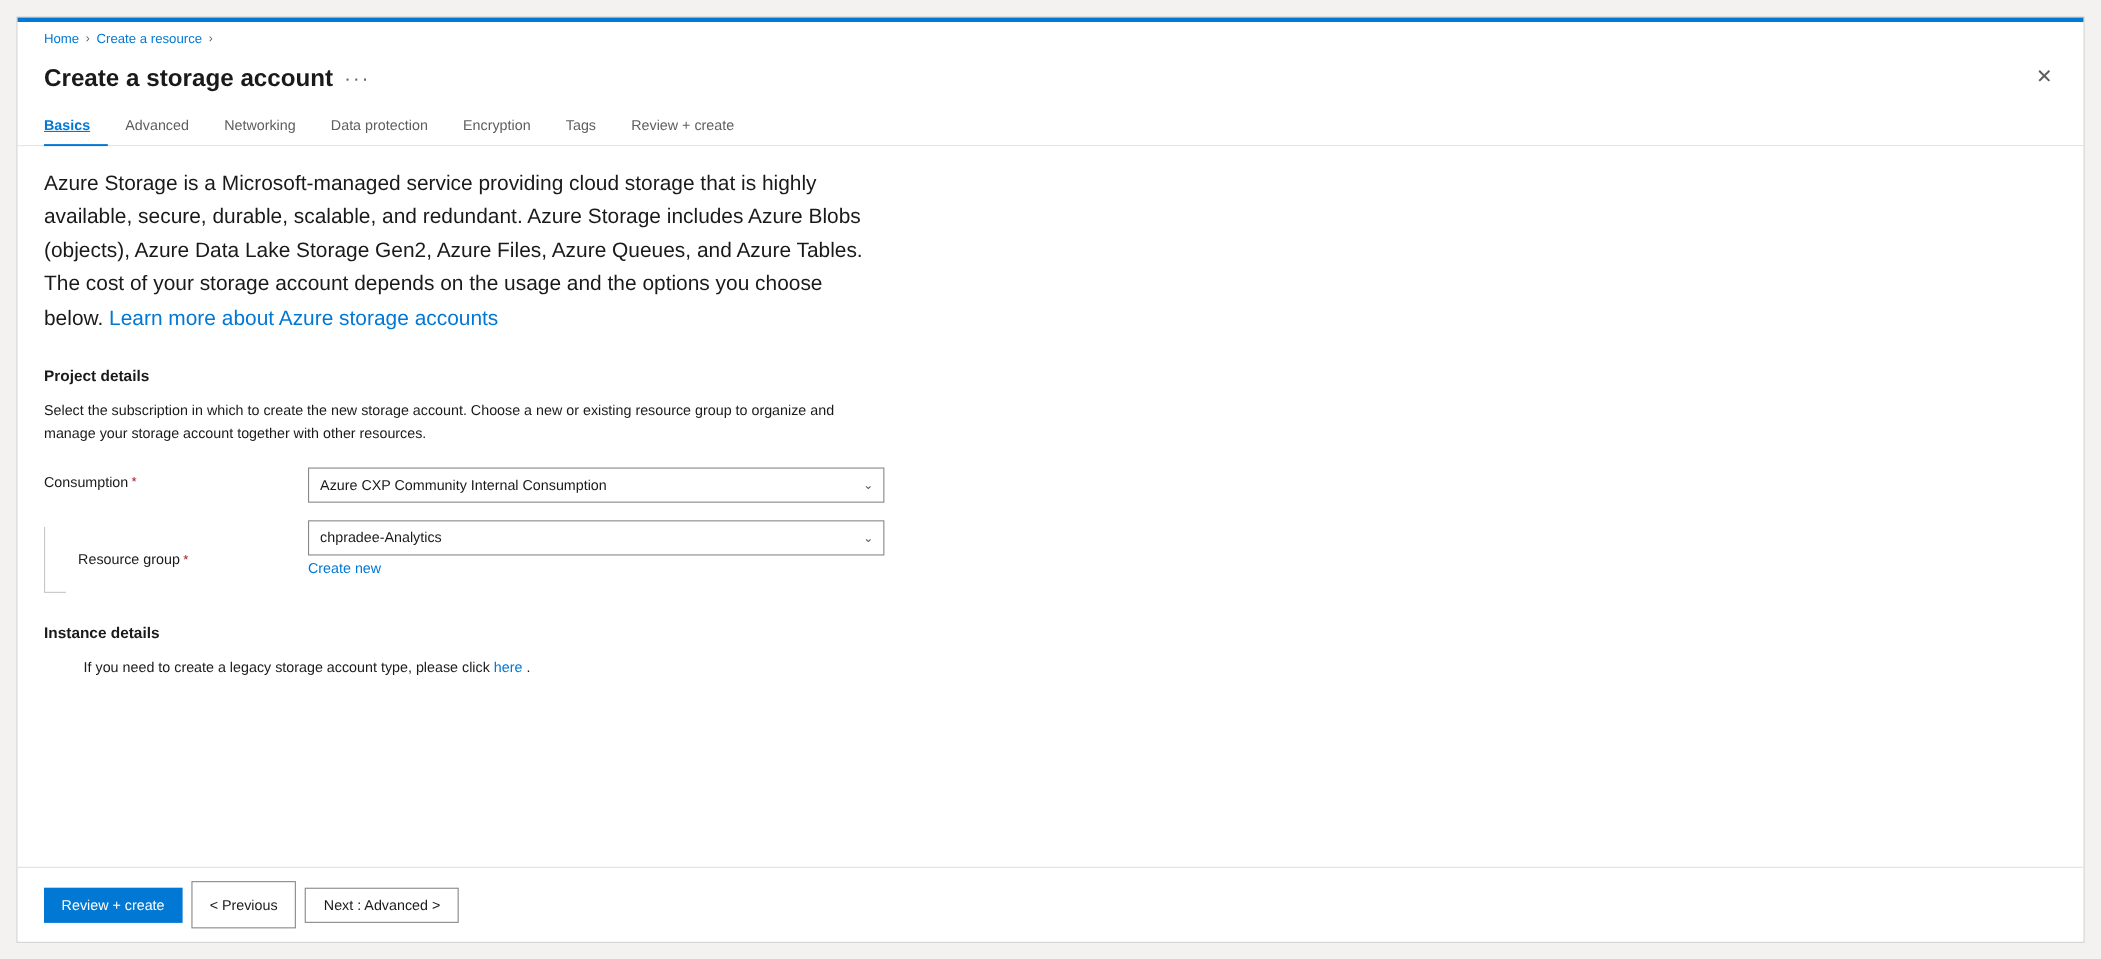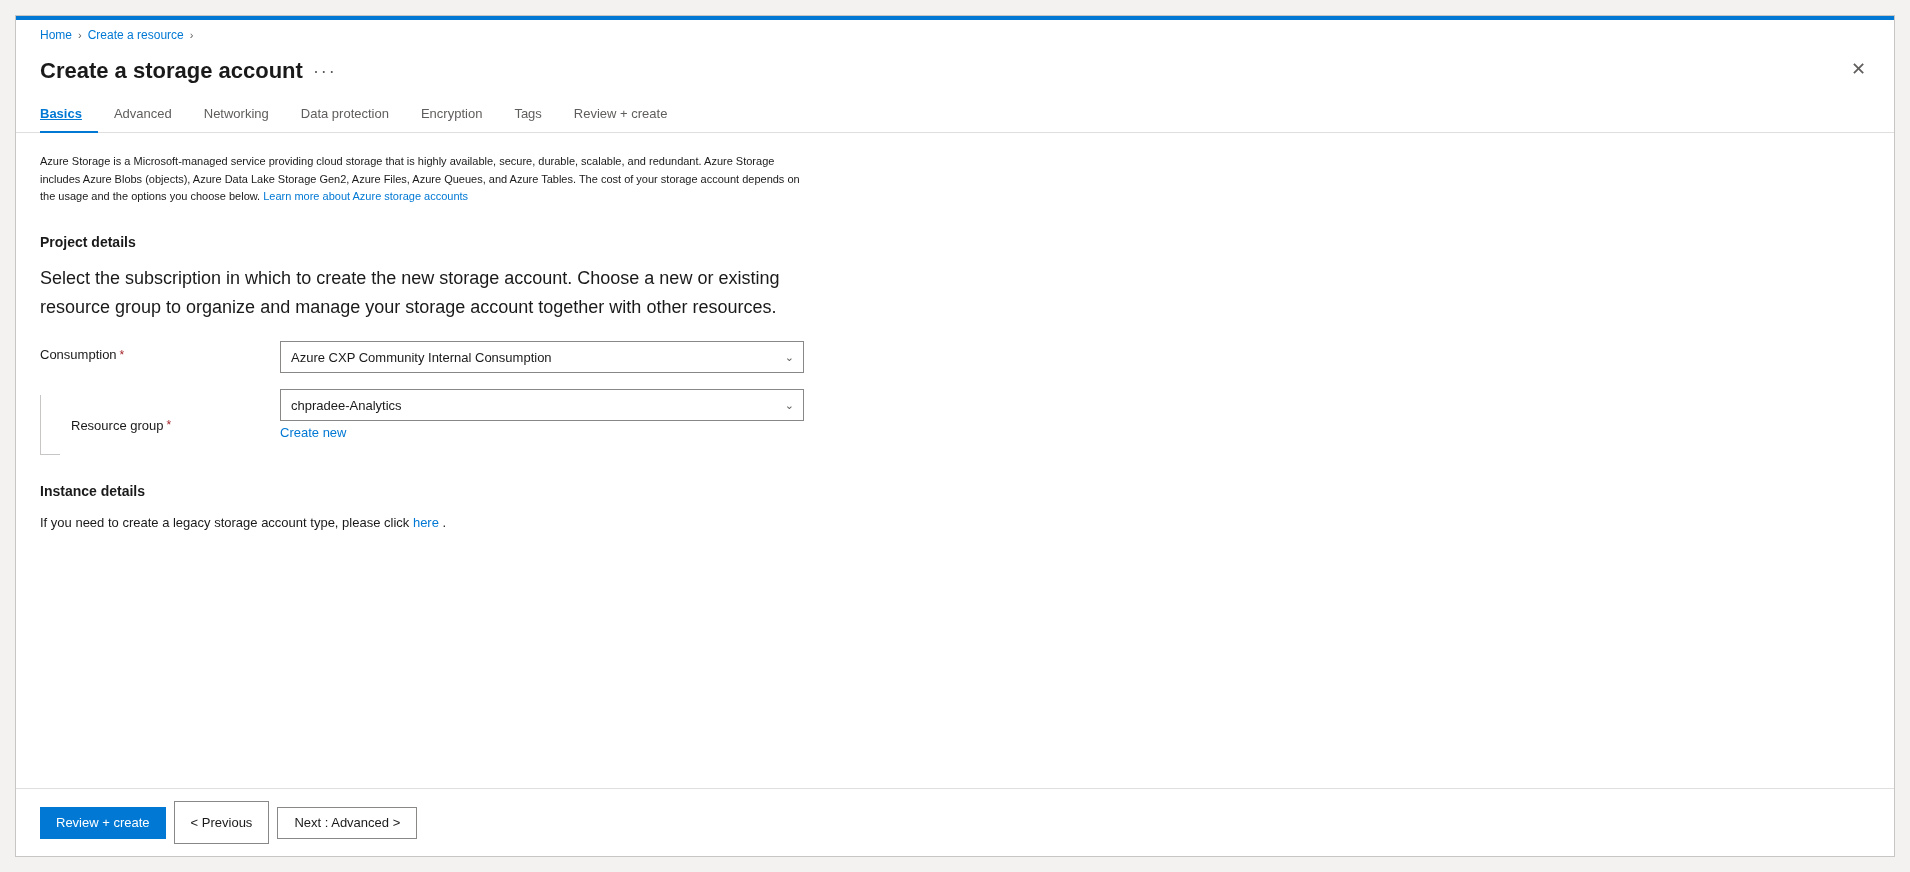--- a/index.html
+++ b/index.html
@@ -106,41 +106,41 @@
       flex: 1;
       overflow-y: auto;
       padding: 20px 24px;
       background: #fff;
     }
     .content::-webkit-scrollbar { width: 8px; }
     .content::-webkit-scrollbar-track { background: #f3f2f1; }
     .content::-webkit-scrollbar-thumb { background: #c8c6c4; }
     
     .description {
-      font-size: 11px;
+      font-size: 19px;
       color: #1a1a1a;
       line-height: 1.6;
       max-width: 760px;
       margin-bottom: 8px;
     }
     .description a {
       color: #0078d4;
       text-decoration: none;
     }
     
     .section-heading {
       font-size: 14px;
       font-weight: 700;
       color: #1a1a1a;
       margin-top: 28px;
       margin-bottom: 14px;
     }
     
     .section-desc {
-      font-size: 18px;
+      font-size: 13px;
       color: #1a1a1a;
       line-height: 1.6;
       max-width: 760px;
       margin-bottom: 20px;
     }
     
     .form-row {
       display: flex;
       align-items: flex-start;
       margin-bottom: 16px;
@@ -206,20 +206,21 @@
       margin-top: 0;
       align-self: stretch;
     }
     
     .instance-desc {
       font-size: 13px;
       color: #1a1a1a;
       line-height: 1.6;
       max-width: 760px;
       margin-bottom: 20px;
+      margin-left: 36px;
     }
     .instance-desc a {
       color: #0078d4;
       text-decoration: none;
     }
     
     .footer {
       display: flex;
       align-items: center;
       padding: 12px 24px;

